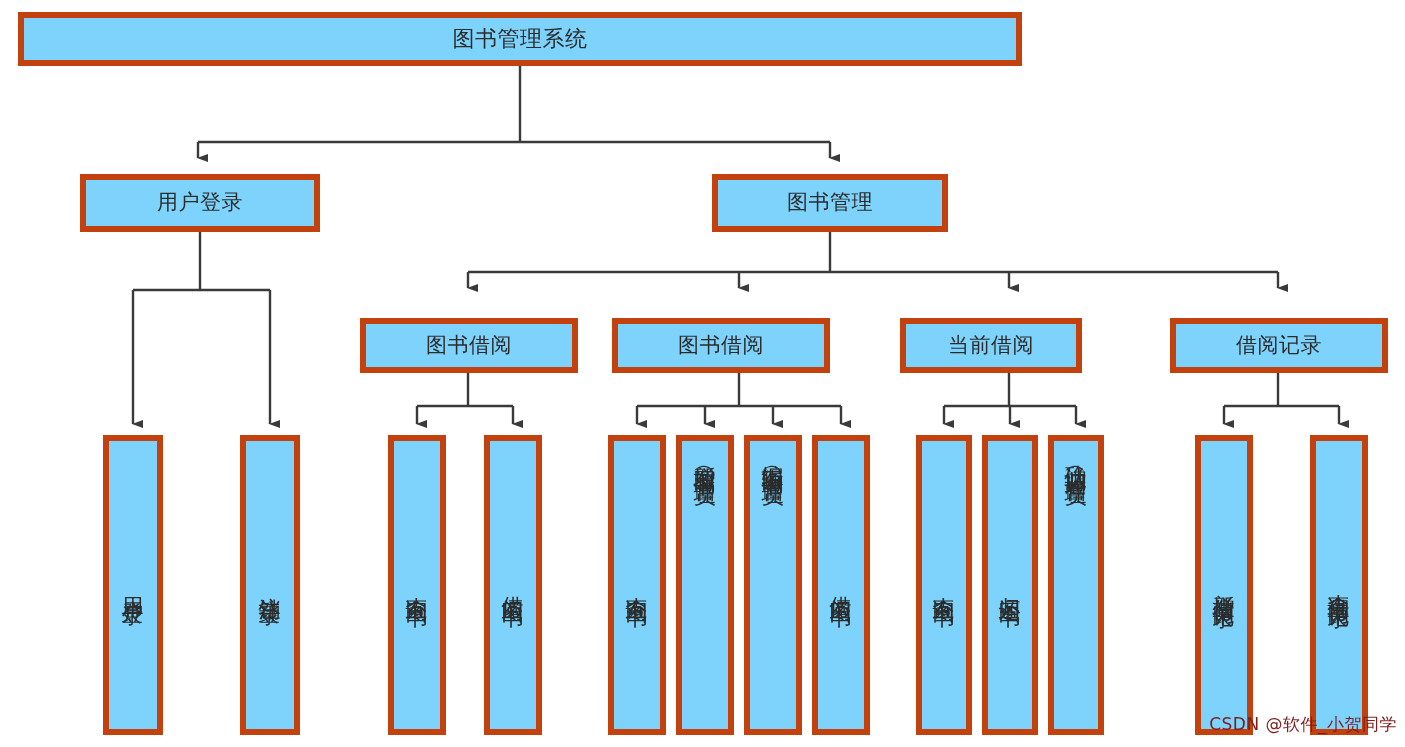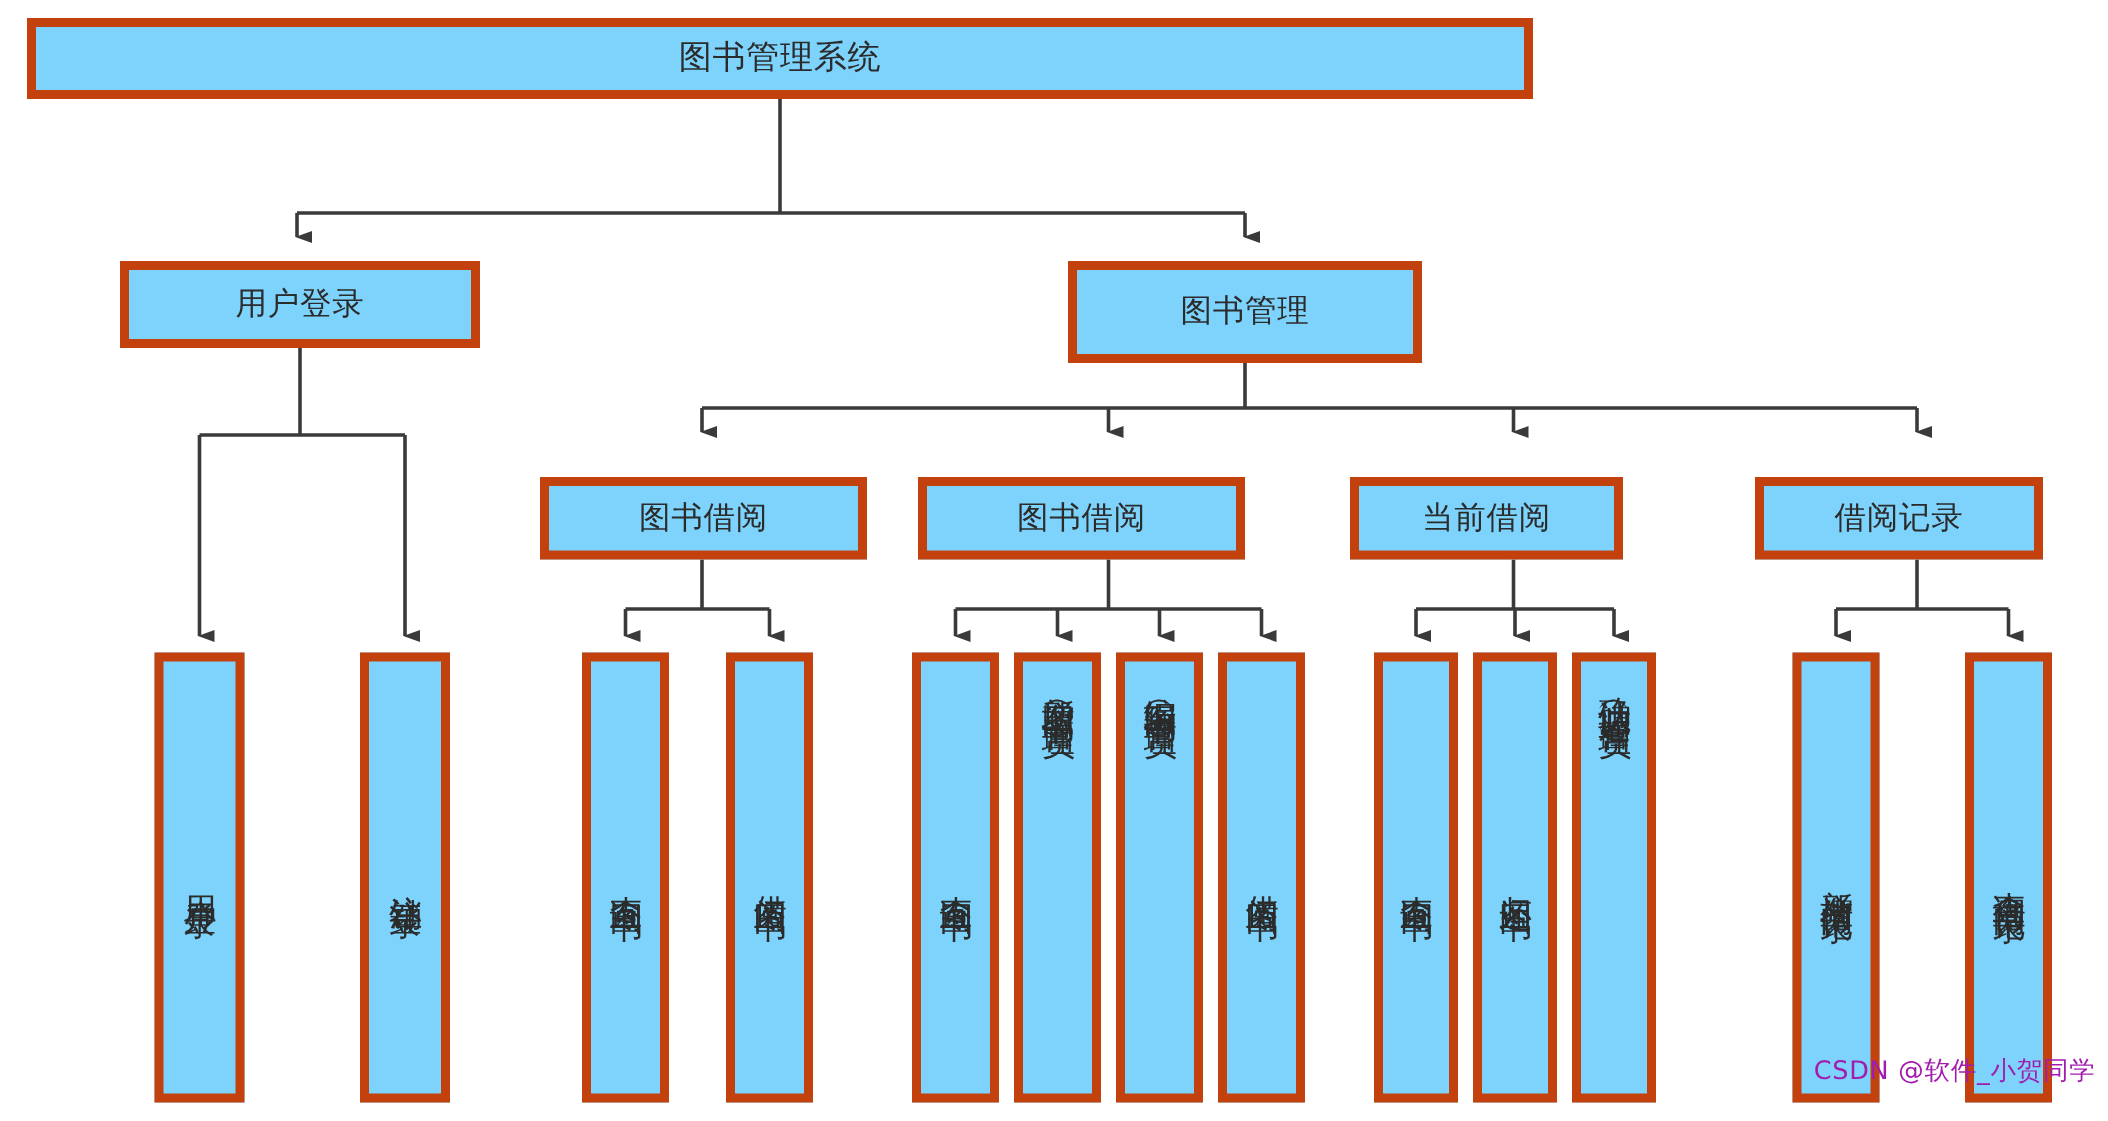--- a/index.html
+++ b/index.html
@@ -63,23 +63,23 @@
     letter-spacing: 3px;
     white-space: nowrap;
   }
   .node.v.mid {
     align-items: center;
     padding-top: 0;
   }
   .watermark {
     position: absolute;
     right: 8px;
-    bottom: 22px;
+    bottom: 11px;
     font-size: 17px;
-    color: #a21caf;
+    color: #7f1d1d;
     letter-spacing: 0.5px;
     z-index: 5;
     white-space: nowrap;
   }
 </style>
 </head>
 <body>
 
 <div id="canvas">
 
@@ -133,34 +133,34 @@
     </g>
   </svg>
 
   <div class="node h root" style="left:18px; top:12px; width:1004px; height:54px;">
     <span class="lbl">图书管理系统</span>
   </div>
 
   <div class="node h" style="left:80px; top:174px; width:240px; height:58px;">
     <span class="lbl">用户登录</span>
   </div>
-  <div class="node h" style="left:712px; top:174px; width:236px; height:68px;">
+  <div class="node h" style="left:712px; top:174px; width:236px; height:58px;">
     <span class="lbl">图书管理</span>
   </div>
 
   <div class="node h" style="left:360px; top:318px; width:218px; height:55px;">
     <span class="lbl">图书借阅</span>
   </div>
   <div class="node h" style="left:612px; top:318px; width:218px; height:55px;">
     <span class="lbl">图书借阅</span>
   </div>
   <div class="node h" style="left:900px; top:318px; width:182px; height:55px;">
     <span class="lbl">当前借阅</span>
   </div>
-  <div class="node h" style="left:1170px; top:318px; width:192px; height:55px;">
+  <div class="node h" style="left:1170px; top:318px; width:218px; height:55px;">
     <span class="lbl">借阅记录</span>
   </div>
 
   <div class="node v mid" style="left:103px; top:435px; width:60px; height:300px;">
     <span class="lbl">用户登录</span>
   </div>
   <div class="node v mid" style="left:240px; top:435px; width:60px; height:300px;">
     <span class="lbl">注销登录</span>
   </div>
 

